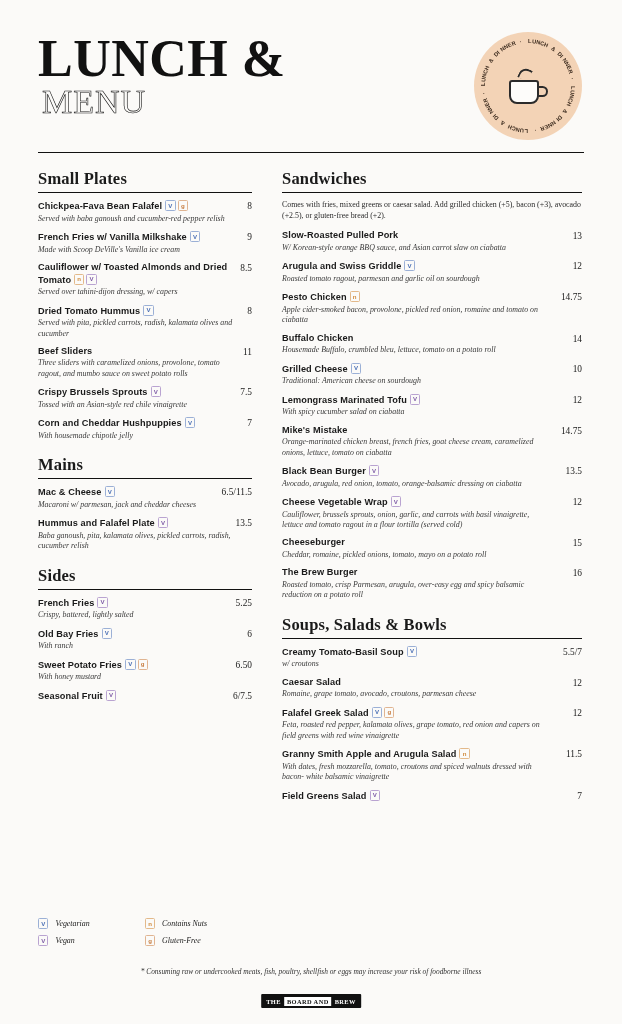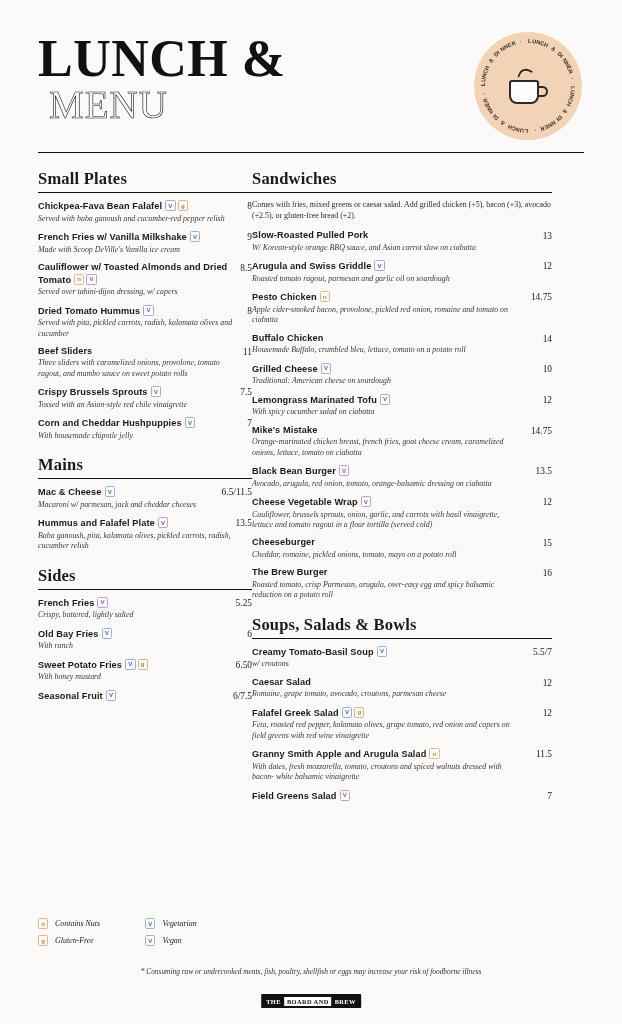--- a/index.html
+++ b/index.html
@@ -37,23 +37,23 @@
   .t-dinner {
     font-family: "Liberation Serif", serif;
     font-weight: bold;
     font-size: 40px;
     letter-spacing: 0.5px;
     line-height: 1.0;
     color:#111;
   }
   .t-menu {
     font-family: "Liberation Serif", serif;
-    font-size: 39px;
+    font-size: 34px;
     line-height: 1.0;
-    margin-left: 11px;
+    margin-left: 4px;
     letter-spacing: 1px;
     color: #111;
     -webkit-text-stroke: 0.6px #111;
     color: transparent;
   }
   .badge {
     position: absolute;
     right: 2px;
     top: 6px;
     width: 108px;
@@ -107,20 +107,21 @@
     transform: rotate(25deg);
   }
   .hr-top {
     border-top: 1.5px solid #111;
     margin: 8px 0 0 0;
   }
 
   
   .cols {
     display:flex;
+    gap: 30px;
     margin-top: 16px;
   }
   .col-left { width: 214px; }
   .col-right { width: 300px; }
 
   .sec-title {
     font-family: "Liberation Serif", serif;
     font-size: 16.5px;
     font-weight: bold;
     margin: 0 0 3px 0;
@@ -580,40 +581,40 @@
                 <div class="price">7</div>
               </div>
             </div>
           </div>
       </div>
 
     </div>
   </div>
 
   <div class="legend">
+    <div class="legend-col" id="legend-col-1">
+        <div class="legend-row">
+          <span class="tag veg">V</span>
+          <span class="lt">Vegetarian</span>
+        </div>
+        <div class="legend-row">
+          <span class="tag vgn">V</span>
+          <span class="lt">Vegan</span>
+        </div>
+      </div>
     <div class="legend-col" id="legend-col-2">
         <div class="legend-row">
           <span class="tag nut">n</span>
           <span class="lt">Contains Nuts</span>
         </div>
         <div class="legend-row">
           <span class="tag gf">g</span>
           <span class="lt">Gluten-Free</span>
         </div>
       </div>
-    <div class="legend-col" id="legend-col-1">
-        <div class="legend-row">
-          <span class="tag veg">V</span>
-          <span class="lt">Vegetarian</span>
-        </div>
-        <div class="legend-row">
-          <span class="tag vgn">V</span>
-          <span class="lt">Vegan</span>
-        </div>
-      </div>
   </div>
 
   <div class="disclaimer">* Consuming raw or undercooked meats, fish, poultry, shellfish or eggs may increase your risk of foodborne illness</div>
 
   <div class="footer-logo">
     <span class="fl-box">
       <span class="wrd">THE</span>
       <span class="wht">BOARD AND</span>
       <span class="wrd">BREW</span>
     </span>

